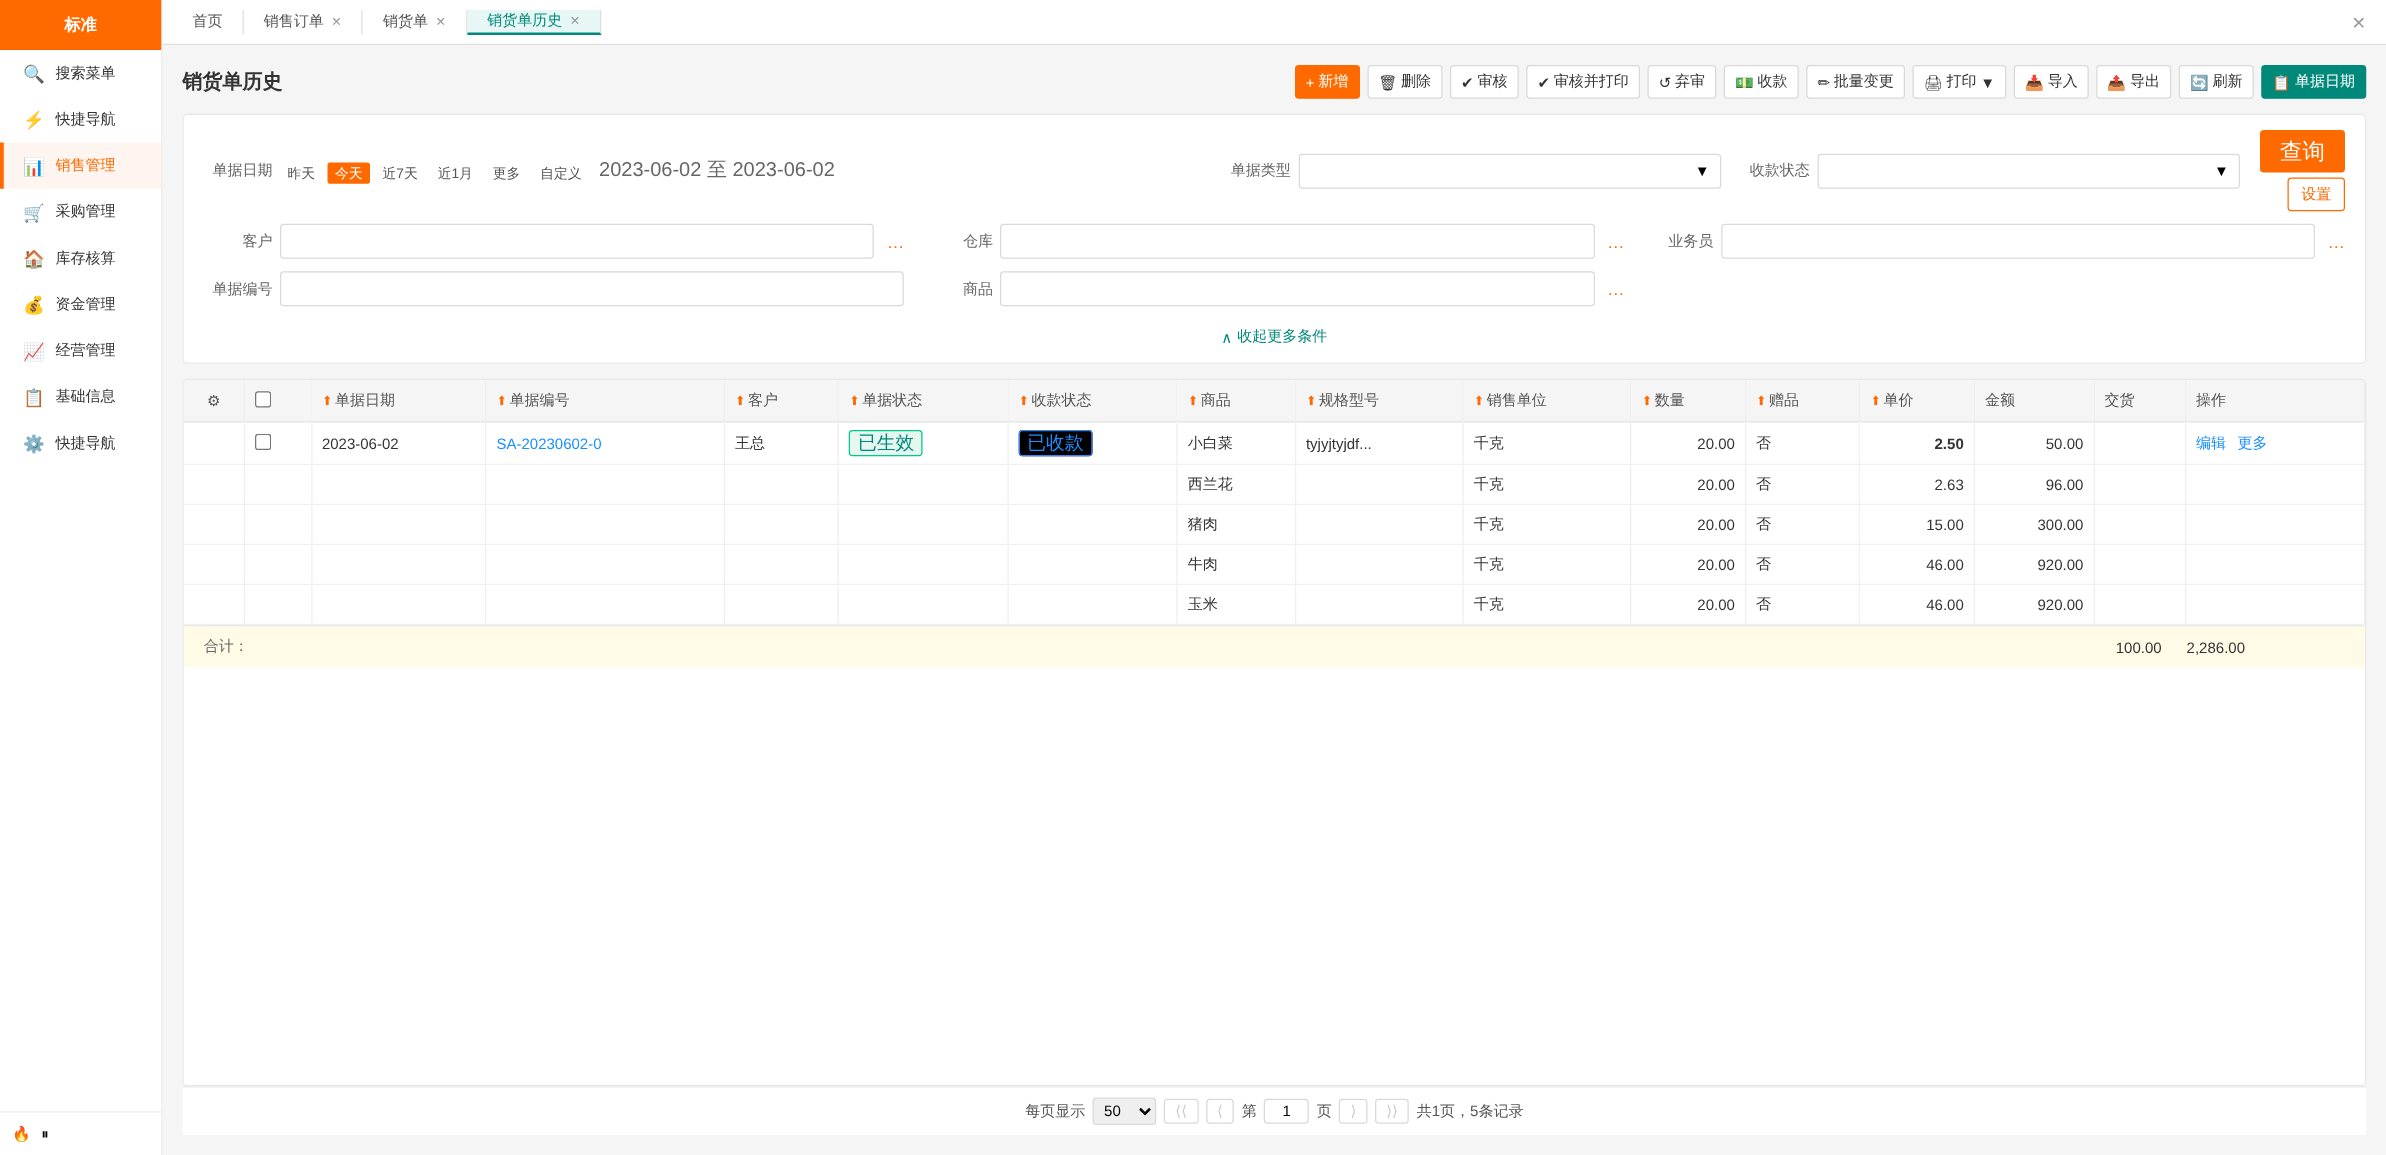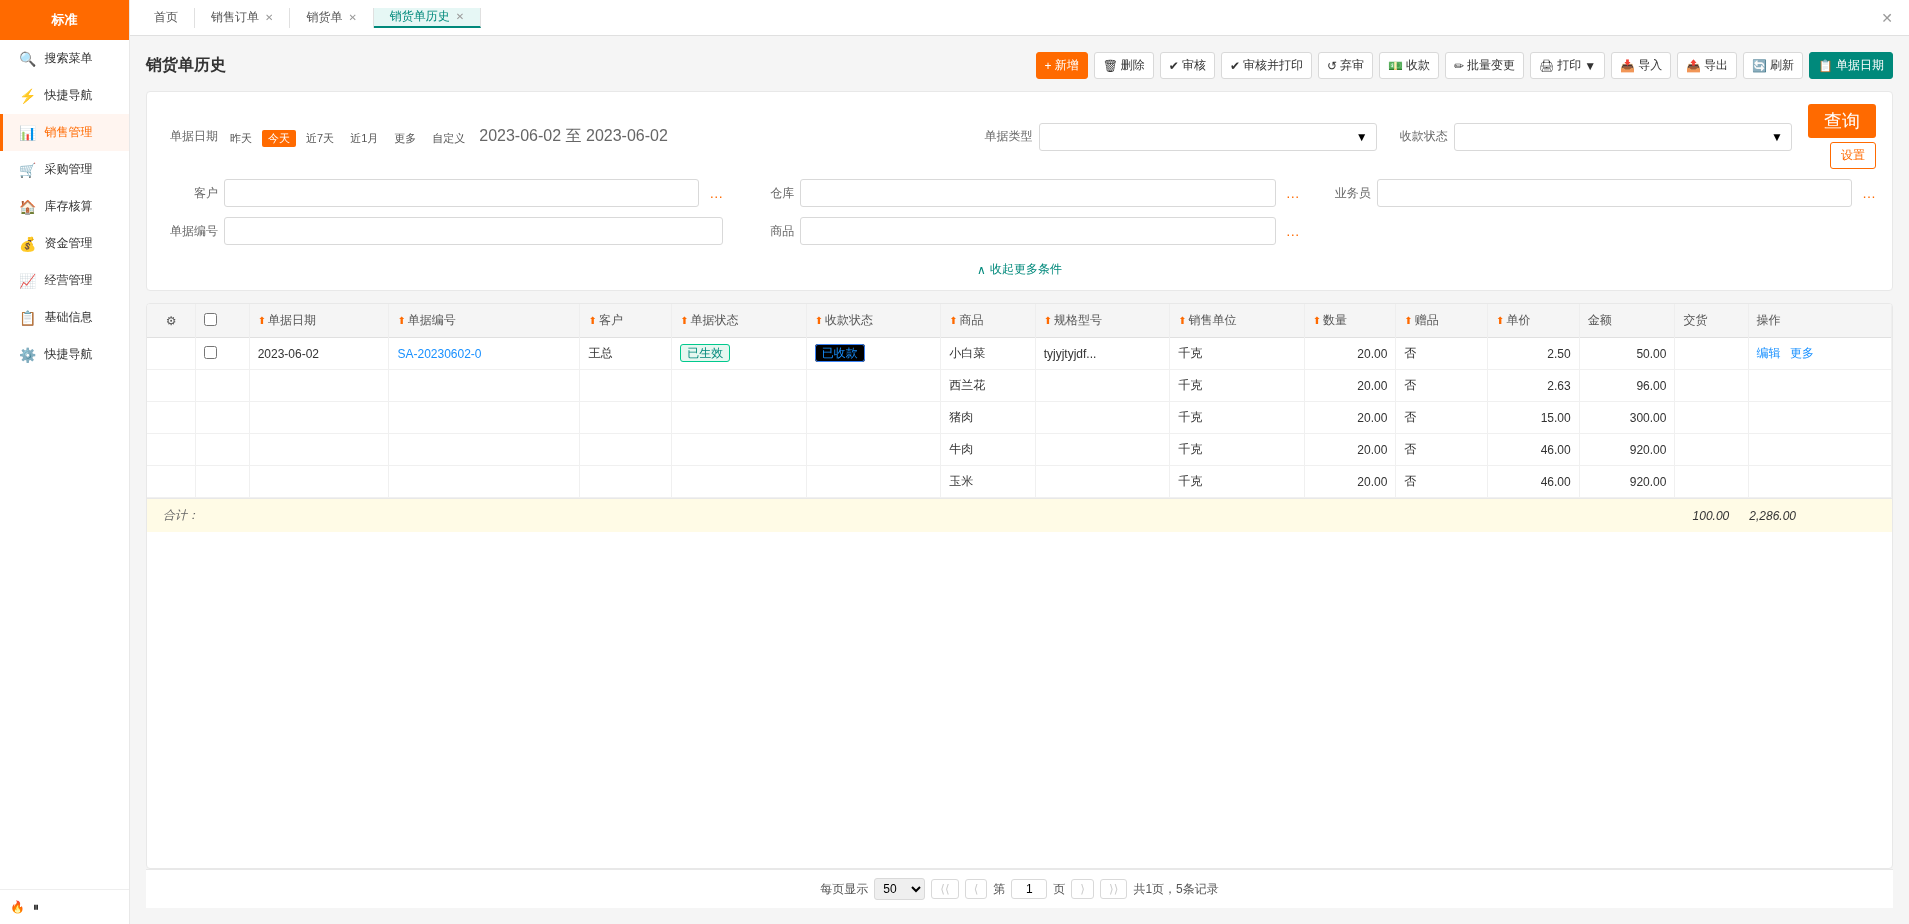--- a/index.html
+++ b/index.html
@@ -259,40 +259,39 @@
     }
     tbody td {
       padding: 7px 8px;
       color: #333;
       white-space: nowrap;
       border-right: 1px solid #f0f0f0;
     }
     .badge {
       padding: 1px 6px;
       border-radius: 3px;
-      font-size: 12px;
+      font-size: 15px;
     }
     .badge-green { background: #e6f7f0; color: #00897b; border: 1px solid #00c98d; }
     .badge-blue { background: #000000; color: #1890ff; border: 1px solid #3b82f6; }
     .action-link {
       color: #1890ff;
       cursor: pointer;
       margin-right: 6px;
     }
 
     
     .table-footer {
       background: #fffbe6;
       border-top: 1px solid #e8e8e8;
       padding: 8px 16px;
       display: flex;
       align-items: center;
       font-size: 12px;
       color: #333;
-      font-style: italic;
     }
     .footer-label { margin-right: 8px; color: #666; }
 
     
     .pagination {
       display: flex;
       align-items: center;
       justify-content: center;
       padding: 8px 16px;
       background: #fff;
@@ -581,21 +580,21 @@
       <td>2023-06-02</td>
       <td><a class="action-link">SA-20230602-0</a></td>
       <td>王总</td>
       <td><span class="badge badge-green">已生效</span></td>
       <td><span class="badge badge-blue">已收款</span></td>
       <td>小白菜</td>
       <td>tyjyjtyjdf...</td>
       <td>千克</td>
       <td style="text-align:right;">20.00</td>
       <td>否</td>
-      <td style="text-align:right;">2.50</td>
+      <td style="text-align:right;font-weight:bold;">2.50</td>
       <td style="text-align:right;">50.00</td>
       <td></td>
       <td>
         <span class="action-link">编辑</span>
         <span class="action-link">更多</span>
       </td>
     </tr>
             <tr>
       <td class="gear-cell"></td>
       <td></td>

